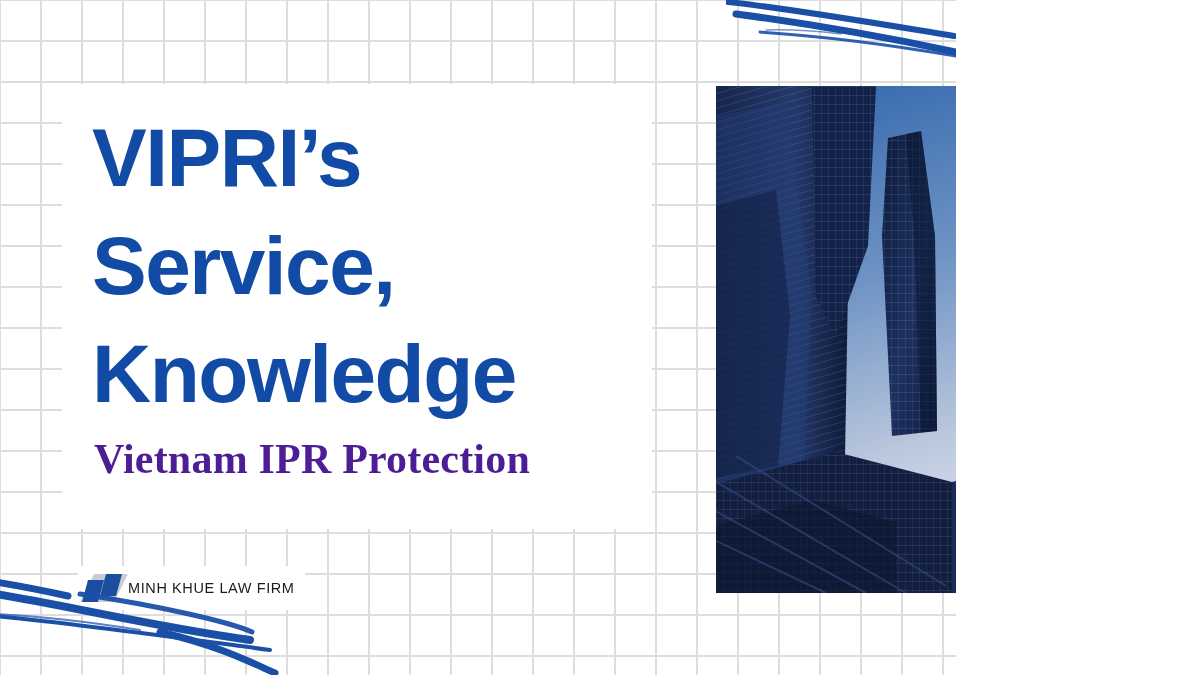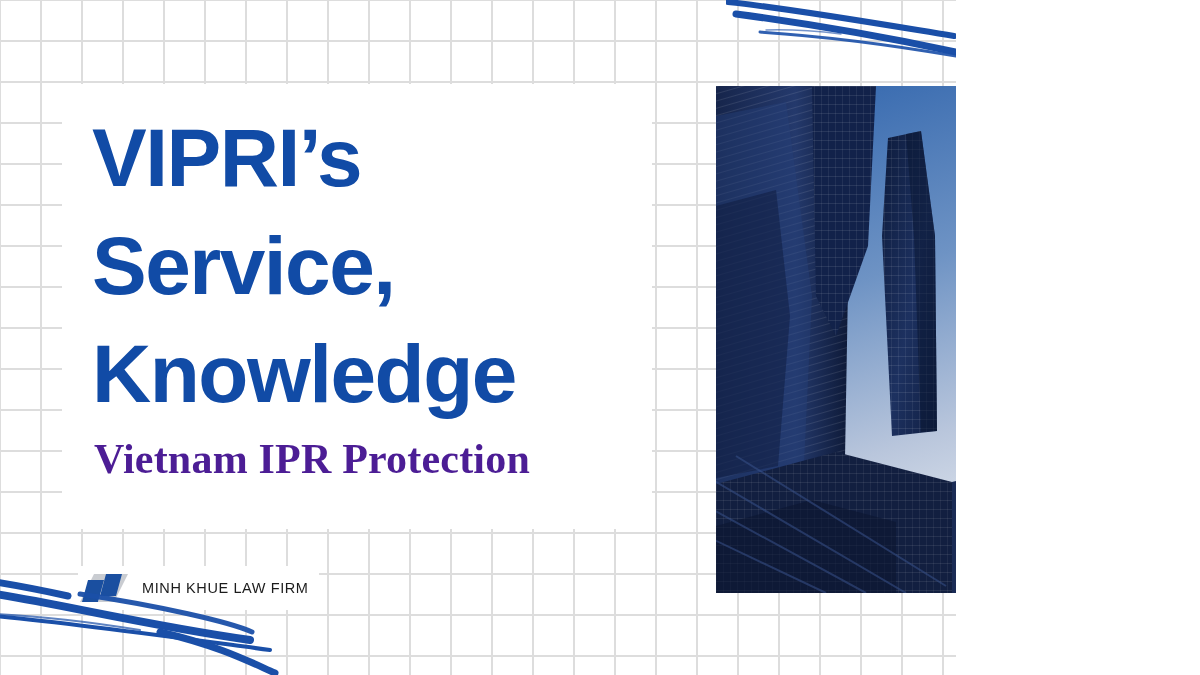--- a/index.html
+++ b/index.html
@@ -81,21 +81,20 @@
   }
   #photo-frame svg { display: block; }
 
   
   #brand {
     position: absolute;
     left: 78px;
     top: 566px;
     display: flex;
     align-items: center;
-    gap: 14px;
     background: #ffffff;
     padding: 4px 10px 4px 2px;
   }
   #brand-mark { width: 48px; height: 36px; display: block; }
   #brand-name {
     font-family: "Liberation Sans", sans-serif;
     font-size: 14.5px;
     letter-spacing: 0.6px;
     color: #1c1c1c;
     white-space: nowrap;

